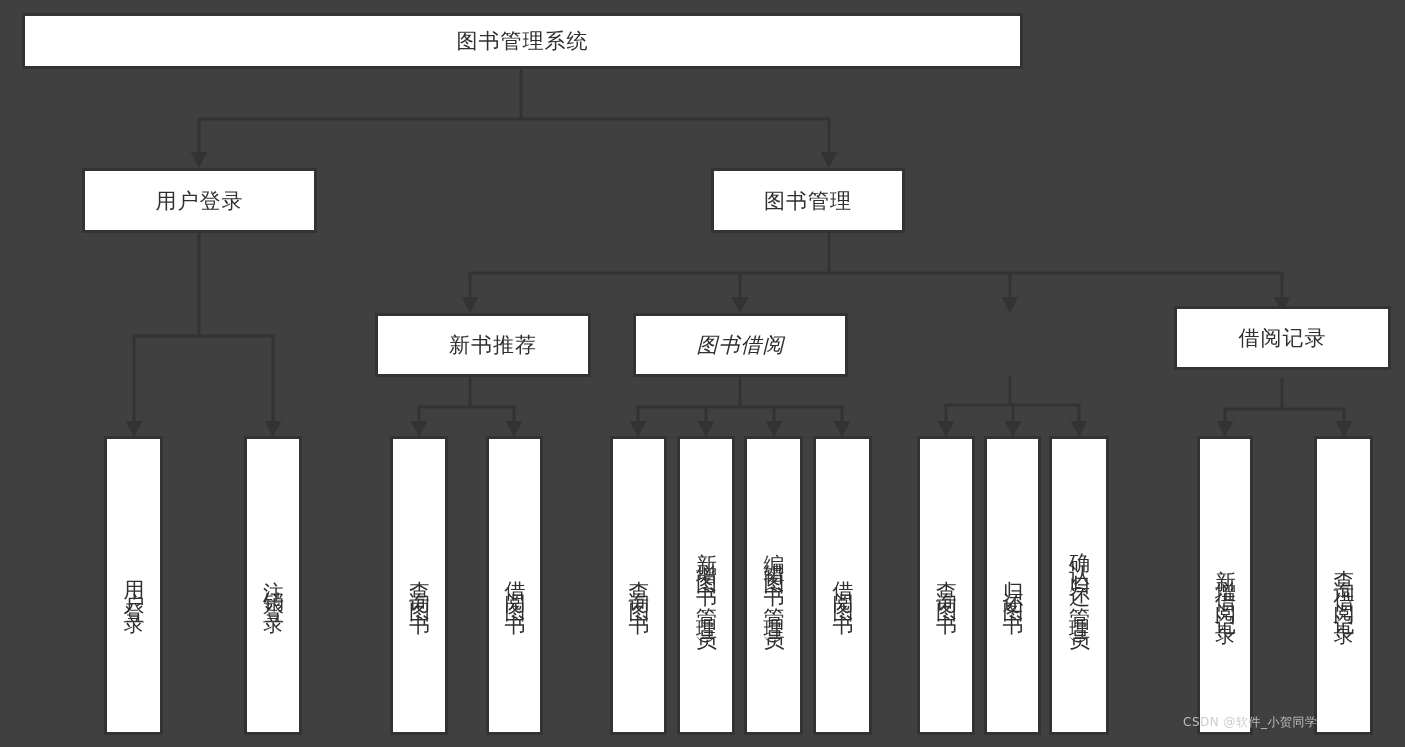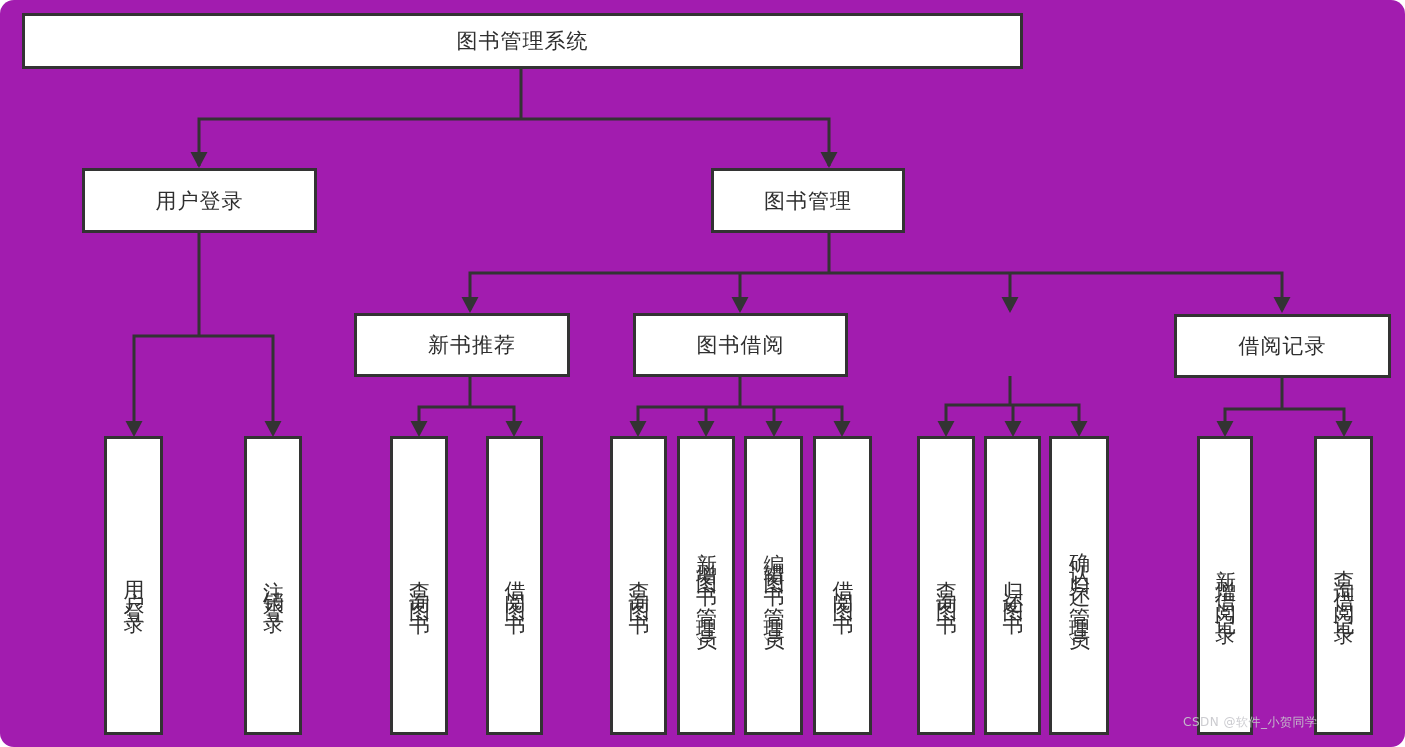--- a/index.html
+++ b/index.html
@@ -53,21 +53,21 @@
     font-size: 12px;
     letter-spacing: 0.5px;
     white-space: nowrap;
     z-index: 5;
     opacity: 0.92;
   }
 </style>
 </head>
 <body>
 
-<div class="stage" style="background: #a21caf; border-radius: 14px;">
+<div class="stage" style="background: #404040;">
 
   <svg class="edges" viewBox="0 0 1405 747" aria-hidden="true">
     <path fill="none" stroke="#333333" stroke-width="3" d="M521 68 V120
              M199 166 V119 H829 V166
              M199 233 V336
              M134 433 V336 H273 V433
              M829 233 V273
              M470 310 V273 H1282 V310
              M740 273 V310
              M1010 273 V310
@@ -107,27 +107,27 @@
     <span class="hlabel">图书管理系统</span>
   </div>
 
   <div class="box" style="left: 82px; top: 168px; width: 235px; height: 65px; border-color: rgb(51, 51, 51); color: rgb(47, 47, 47);">
     <span class="hlabel">用户登录</span>
   </div>
   <div class="box" style="left: 711px; top: 168px; width: 194px; height: 65px; border-color: rgb(51, 51, 51); color: rgb(47, 47, 47); font-family: Liberation Serif, serif;">
     <span class="hlabel">图书管理</span>
   </div>
 
-  <div class="box" style="left: 354px; top: 313px; width: 216px; height: 64px; border-color: rgb(51, 51, 51); color: rgb(47, 47, 47); padding-left: 20px;">
+  <div class="box" style="left: 375px; top: 313px; width: 216px; height: 64px; border-color: rgb(51, 51, 51); color: rgb(47, 47, 47); padding-left: 20px;">
     <span class="hlabel">新书推荐</span>
   </div>
-  <div class="box" style="left: 633px; top: 313px; width: 215px; height: 64px; border-color: rgb(51, 51, 51); color: rgb(47, 47, 47);">
+  <div class="box" style="left: 633px; top: 313px; width: 215px; height: 64px; border-color: rgb(51, 51, 51); color: rgb(47, 47, 47); font-style: italic;">
     <span class="hlabel">图书借阅</span>
   </div>
-  <div class="box" style="left: 1174px; top: 314px; width: 217px; height: 64px; border-color: rgb(51, 51, 51); color: rgb(47, 47, 47);">
+  <div class="box" style="left: 1174px; top: 306px; width: 217px; height: 64px; border-color: rgb(51, 51, 51); color: rgb(47, 47, 47);">
     <span class="hlabel">借阅记录</span>
   </div>
 
   <div class="box leaf" style="left: 104px; top: 436px; width: 59px; height: 299px; border-color: rgb(51, 51, 51); color: rgb(47, 47, 47);">
     <span class="vlabel">用户登录</span>
   </div>
   <div class="box leaf" style="left: 244px; top: 436px; width: 58px; height: 299px; border-color: rgb(51, 51, 51); color: rgb(47, 47, 47);">
     <span class="vlabel">注销登录</span>
   </div>
 

